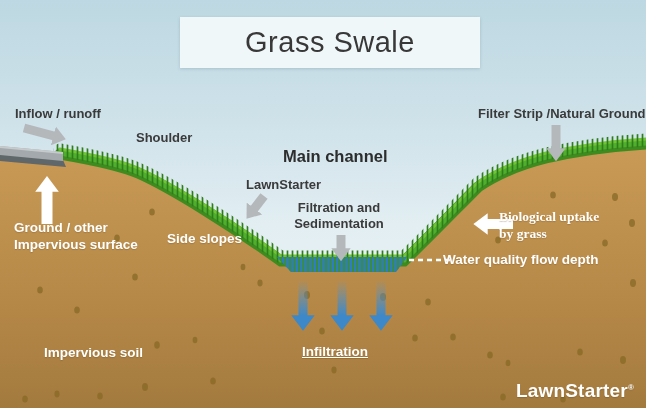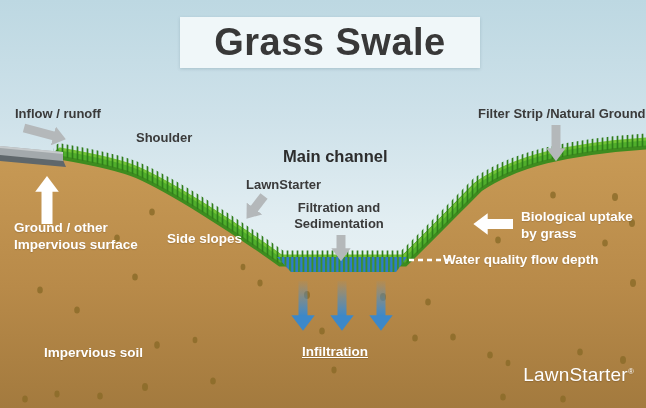--- a/index.html
+++ b/index.html
@@ -8,29 +8,29 @@
     font-family:"Liberation Sans","DejaVu Sans",sans-serif;
     background:linear-gradient(to bottom,#bdd8e2 0%,#cfe2ea 30%,#e2eef2 55%,#eaf2f5 75%,#e9f1f4 100%);
   }
   svg.scene{position:absolute;left:0;top:0;}
   .title-box{
     position:absolute;left:180px;top:17px;width:300px;height:51px;
     background:#f0f7f9;display:flex;align-items:center;justify-content:center;
     box-shadow:0 1px 3px rgba(80,110,125,.25);
   }
   .title-box h1{
-    margin:0;font-size:38px;font-weight:bold;color:#383838;letter-spacing:.5px;
+    margin:0;font-size:29px;font-weight:normal;color:#383838;letter-spacing:.5px;
   }
   .lbl{position:absolute;font-weight:bold;white-space:pre-line;line-height:1.25;}
   .dark{color:#3a3a3a;font-size:13px;}
   .dark-lg{color:#2d2d2d;font-size:16.5px;}
   .light{color:#ffffff;font-size:13.5px;text-shadow:0 1px 1px rgba(90,60,20,.25);}
   .center{text-align:center;}
   .brand{
-    position:absolute;right:12px;bottom:22px;color:#ffffff;font-weight:normal;
+    position:absolute;right:12px;bottom:6px;color:#ffffff;font-weight:bold;
     font-size:19px;letter-spacing:.2px;text-shadow:0 1px 1px rgba(90,60,20,.3);
   }
   .brand sup{font-size:8px;vertical-align:super;}
 </style>
 </head>
 <body>
 
 <div class="stage">
 
   <svg class="scene" width="646" height="408" viewBox="0 0 646 408">
@@ -175,21 +175,21 @@
   <div class="lbl dark" style="left:136px;top:130px;">Shoulder</div>
   <div class="lbl dark-lg" style="left:283px;top:146px;">Main channel</div>
   <div class="lbl dark" style="left:246px;top:177px;">LawnStarter</div>
   <div class="lbl dark center" style="left:283px;top:200px;width:112px;">Filtration and
 Sedimentation</div>
   <div class="lbl dark" style="left:478px;top:106px;">Filter Strip /Natural Ground</div>
 
   <div class="lbl light" style="left:14px;top:220px;">Ground / other
 Impervious surface</div>
   <div class="lbl light" style="left:167px;top:231px;">Side slopes</div>
-  <div class="lbl light" style="left:521px;top:209px;">Biological uptake
+  <div class="lbl light" style="left:499px;top:209px;font-family:Liberation Serif, serif;">Biological uptake
 by grass</div>
   <div class="lbl light" style="left:443px;top:252px;">Water quality flow depth</div>
   <div class="lbl light" style="left:44px;top:345px;">Impervious soil</div>
   <div class="lbl light" style="left:302px;top:344px;text-decoration:underline;">Infiltration</div>
 
   <div class="brand">
     <span>LawnStarter</span><sup>®</sup>
   </div>
 
 </div>

